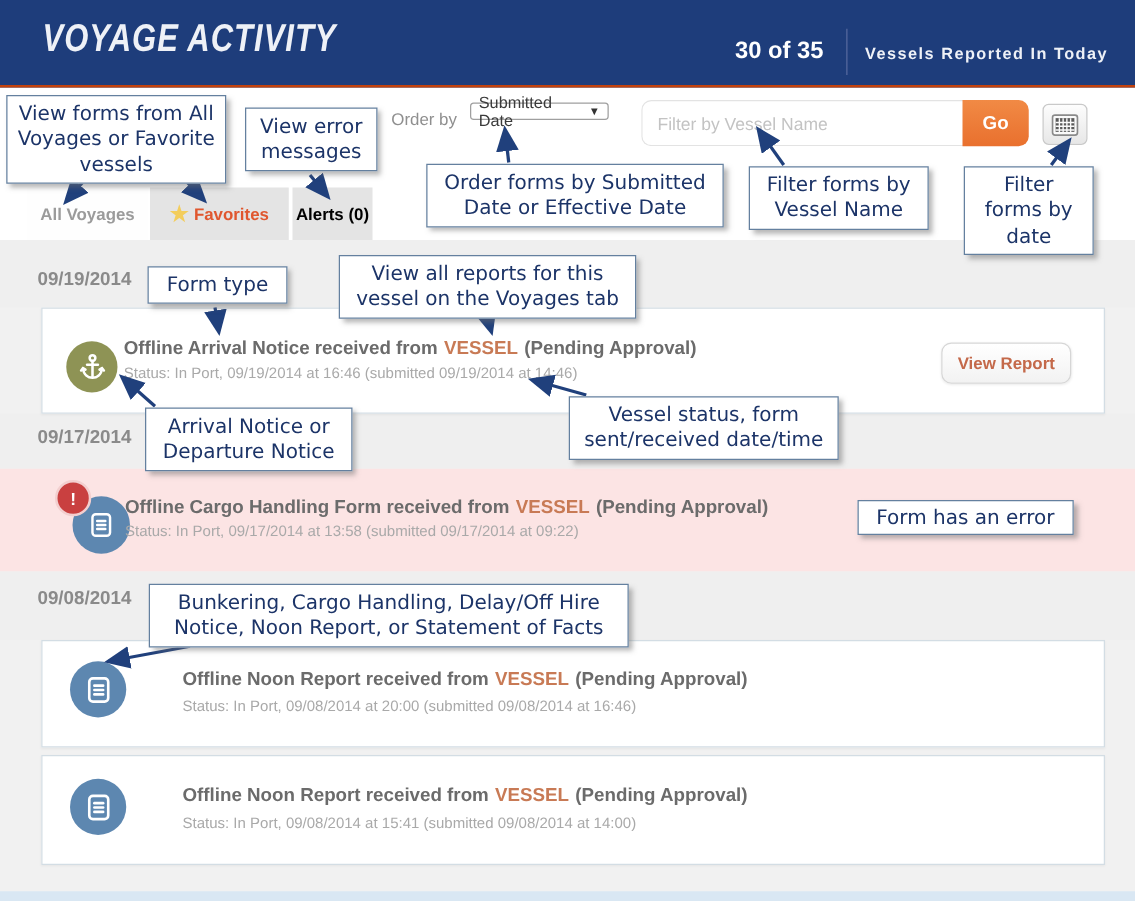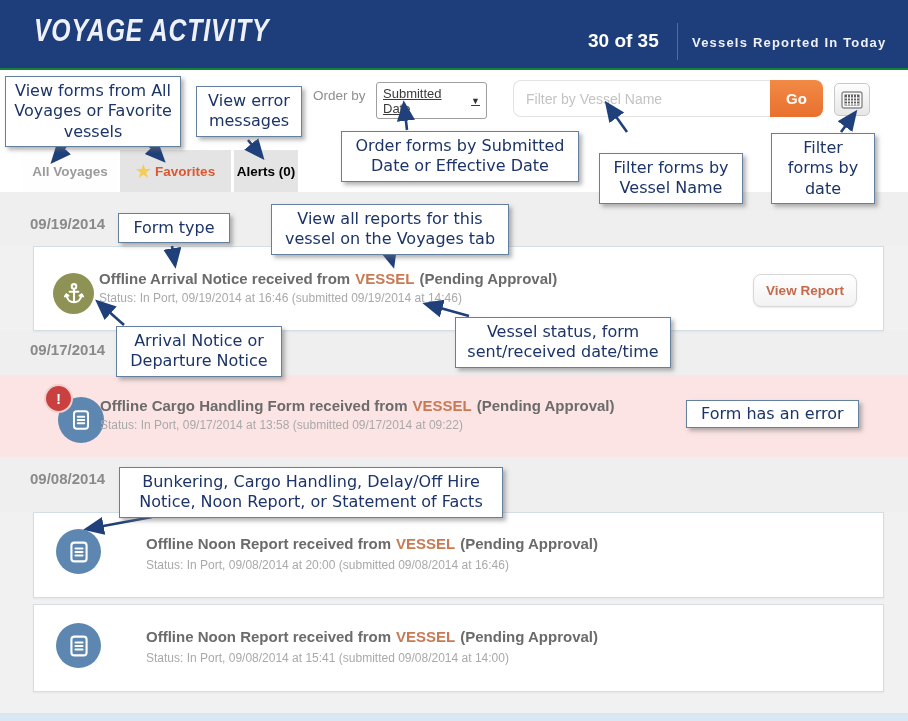--- a/index.html
+++ b/index.html
@@ -1,32 +1,32 @@
 <!DOCTYPE html>
 <html><head>
 <meta charset="utf-8">
 <style>
   html,body{margin:0;padding:0;background:#fff;}
   .stage{position:relative;width:908px;height:721px;background:#f1f1f1;overflow:hidden;
          font-family:"Liberation Sans",sans-serif;}
   
   .header{position:absolute;top:0;left:0;width:908px;height:68px;background:#1e3d7b;z-index:5;
-          border-bottom:2px solid #15803d;}
+          border-bottom:2px solid #c2410c;}
   .brand{position:absolute;left:34px;top:13px;font-size:31px;font-weight:bold;font-style:italic;
          color:#eef1f7;transform:scaleX(.8);transform-origin:left center;letter-spacing:1px;white-space:nowrap;}
   .count{position:absolute;left:588px;top:30px;font-size:19px;font-weight:bold;color:#ffffff;}
   .hdr-divider{position:absolute;left:677px;top:23px;width:1px;height:37px;background:#57699f;}
   .tagline{position:absolute;left:692px;top:35px;font-size:13px;font-weight:bold;letter-spacing:1.2px;color:#eef1f7;}
   
   .top-white{position:absolute;top:70px;left:0;width:908px;height:122px;background:#ffffff;
              border-bottom:1px solid #d8d8d8;}
   .order-label{position:absolute;left:313px;top:88px;font-size:13.5px;color:#8f8f8f;z-index:6;}
-  .select{position:absolute;left:376px;top:82px;width:111px;height:37px;border:1px solid #9f9f9f;
+  .select{position:absolute;left:376px;top:82px;width:111px;height:14px;border:1px solid #9f9f9f;
           border-radius:3px;background:#fff;font-size:13px;color:#3a3a3a;display:flex;align-items:center;
-          justify-content:space-between;padding:0 6px;box-sizing:border-box;z-index:6;cursor:pointer;text-decoration:underline;}
+          justify-content:space-between;padding:0 6px;box-sizing:border-box;z-index:6;cursor:pointer;}
   .select .chev{font-size:9px;color:#333;}
   .filter-input{position:absolute;left:513px;top:80px;width:258px;height:37px;border:1px solid #e3e3e3;
           border-right:none;border-radius:8px 0 0 8px;background:#fff;font-size:14px;color:#555;
           padding:0 12px;box-sizing:border-box;outline:none;z-index:6;font-family:"Liberation Sans",sans-serif;}
   .filter-input::placeholder{color:#c3c3c3;}
   .go-btn{position:absolute;left:770px;top:80px;width:53px;height:37px;border:none;border-radius:0 8px 8px 0;
           background:linear-gradient(#f18a45,#e9702e);color:#fff;font-weight:bold;font-size:15px;
           display:flex;align-items:center;justify-content:center;z-index:6;cursor:pointer;}
   .cal-btn{position:absolute;left:834px;top:83px;width:34px;height:31px;border:1px solid #c9c9c9;border-radius:5px;
           background:linear-gradient(#fdfdfd,#e7e7e7);display:flex;align-items:center;justify-content:center;
@@ -70,21 +70,21 @@
          font-size:13.5px;display:flex;align-items:center;justify-content:center;cursor:pointer;
          box-shadow:0 1px 2px rgba(0,0,0,.08);}
   .footer-strip{position:absolute;left:0;top:713px;width:908px;height:8px;background:#d9e7f3;z-index:1;}
   
   .note{position:absolute;background:#fff;border:1px solid #64809f;box-shadow:3px 3px 4px rgba(110,110,110,.5);
         color:#1c3468;font-family:"DejaVu Sans",sans-serif;font-size:16px;line-height:1.28;text-align:center;
         padding:4px 8px;box-sizing:border-box;z-index:20;}
   .noteA{left:5px;top:76px;width:176px;}
   .noteB{left:196px;top:86px;width:106px;padding:4px 5px;}
   .noteC{left:341px;top:131px;width:238px;}
-  .noteD{left:599px;top:133px;width:144px;margin-top:20px;}
+  .noteD{left:599px;top:133px;width:144px;}
   .noteE{left:771px;top:133px;width:104px;}
   .noteF{left:118px;top:213px;width:112px;}
   .noteG{left:271px;top:204px;width:238px;}
   .noteH{left:116px;top:326px;width:166px;}
   .noteI{left:455px;top:317px;width:216px;}
   .noteJ{left:686px;top:400px;padding:3px 14px;white-space:nowrap;}
   .noteK{left:119px;top:467px;width:384px;}
   .arrows{position:absolute;left:0;top:0;z-index:18;pointer-events:none;}
 </style>
 </head>

